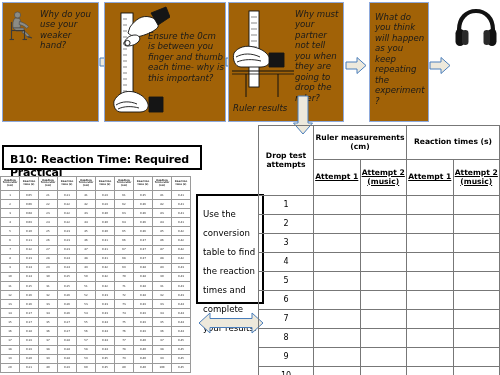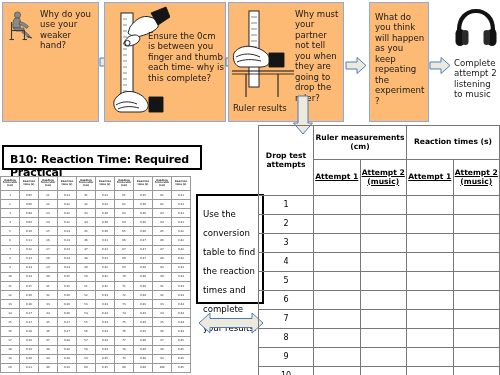--- a/index.html
+++ b/index.html
@@ -1,19 +1,19 @@
 <!DOCTYPE html>
 <html><head>
 <meta charset="utf-8">
 <style>
   html,body{margin:0;padding:0;background:#ffffff;}
   body{width:500px;height:375px;position:relative;overflow:hidden;
        font-family:"DejaVu Sans",sans-serif;color:#000;}
 
-  .panel{position:absolute;border:1px solid #8ea9db;background:#fdba74;box-sizing:border-box;}
+  .panel{position:absolute;border:1px solid #8ea9db;background:#a16207;box-sizing:border-box;font-style:italic;}
   .ptext{font-size:8.6px;line-height:1.22;color:#1a1a1a;}
 
   
   .arrow-r{position:absolute;}
   .arrow-r svg, .arrow-d svg, .arrow-lr svg{display:block;}
   .arrow-d{position:absolute;}
   .arrow-lr{position:absolute;}
 
   
   #title-bar{position:absolute;left:2px;top:145px;width:200px;height:25px;
@@ -116,21 +116,21 @@
 
         <path d="M6 96 C10 88,18 85,26 87 C33 89,38 93,40 99 C41 103,38 107,32 107
                  L13 107 C8 107,5 102,6 96 Z"></path>
         <path d="M8 100 C14 96,22 96,29 99"></path>
         <path d="M10 104 C16 101,24 101,31 103"></path>
 
         <path d="M41 92 L55 92 L55 107 L41 107 Z" fill="#151515" stroke="#151515"></path>
       </g>
     </svg>
   </div>
-  <div class="ptext" style="position:absolute;left:43px;top:28px;width:76px;">Ensure the 0cm is  between you finger and thumb each time- why is this complete?</div>
+  <div class="ptext" style="position:absolute;left:43px;top:28px;width:76px;">Ensure the 0cm is  between you finger and thumb each time- why is this important?</div>
 </div>
 
 <div class="arrow-r" style="left:225px;top:52px;width:24px;height:20px;">
   <svg width="24" height="20" viewBox="0 0 24 20">
     <path d="M1 6 L13 6 L13 1.5 L23 10 L13 18.5 L13 14 L1 14 Z" fill="#ede9dc" stroke="#4a7ebb" stroke-width="1"></path>
   </svg>
 </div>
 
 <div class="panel" id="p3" style="left:228px;top:2px;width:116px;height:120px;">
   <div class="fig" style="left:3px;top:6px;width:62px;height:92px;">
@@ -186,21 +186,20 @@
 <div id="p5" style="position:absolute;left:452px;top:2px;width:48px;height:120px;">
   <div class="fig" style="left:2px;top:6px;width:44px;height:42px;">
     <svg width="44" height="42" viewBox="0 0 44 42">
       <path d="M5 30 L5 22 C5 10,12.5 3,22 3 C31.5 3,39 10,39 22 L39 30" fill="none" stroke="#121212" stroke-width="4.2" stroke-linecap="round"></path>
       <rect x="1.5" y="21" width="9" height="17" rx="4.5" fill="#121212"></rect>
       <rect x="33.5" y="21" width="9" height="17" rx="4.5" fill="#121212"></rect>
       <rect x="8" y="22" width="6.5" height="15" rx="3.2" fill="#2a2a2a"></rect>
       <rect x="29.5" y="22" width="6.5" height="15" rx="3.2" fill="#2a2a2a"></rect>
     </svg>
   </div>
-  <div class="ptext" style="position:absolute;left:2px;top:56px;width:46px;">Complete attempt 2 listening to music</div>
 </div>
 
 <div class="arrow-d" style="left:292px;top:95px;width:22px;height:40px;">
   <svg width="22" height="40" viewBox="0 0 22 40">
     <path d="M6 1 L16 1 L16 28 L20.5 28 L11 39 L1.5 28 L6 28 Z" fill="#ede9dc" stroke="#4a7ebb" stroke-width="1"></path>
   </svg>
 </div>
 
 <div id="title-bar">
   <span>B10: Reaction Time: Required Practical</span>

